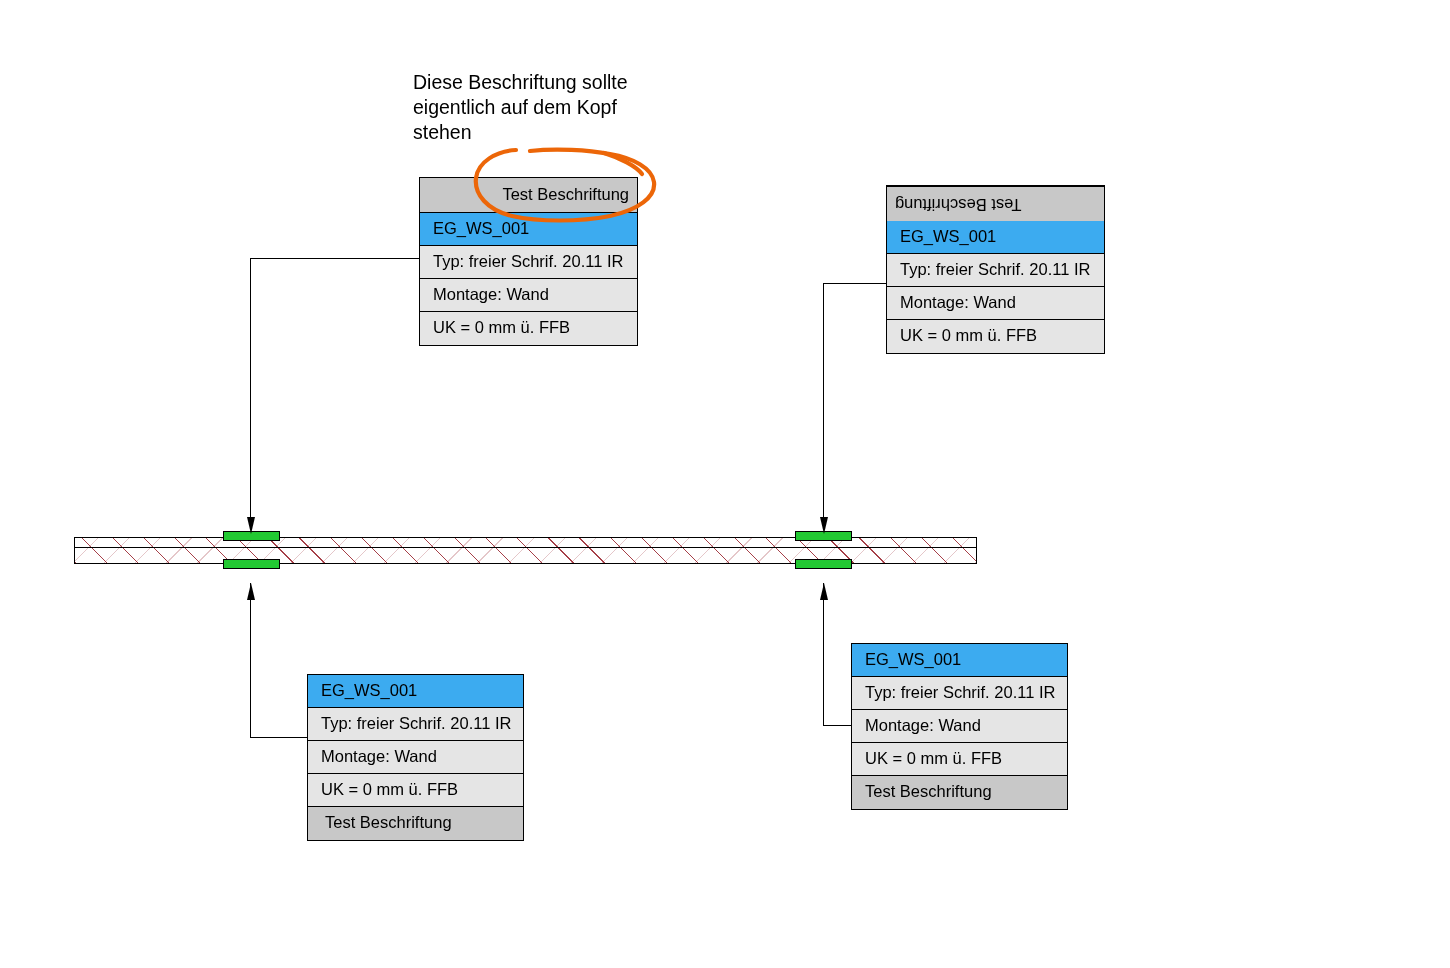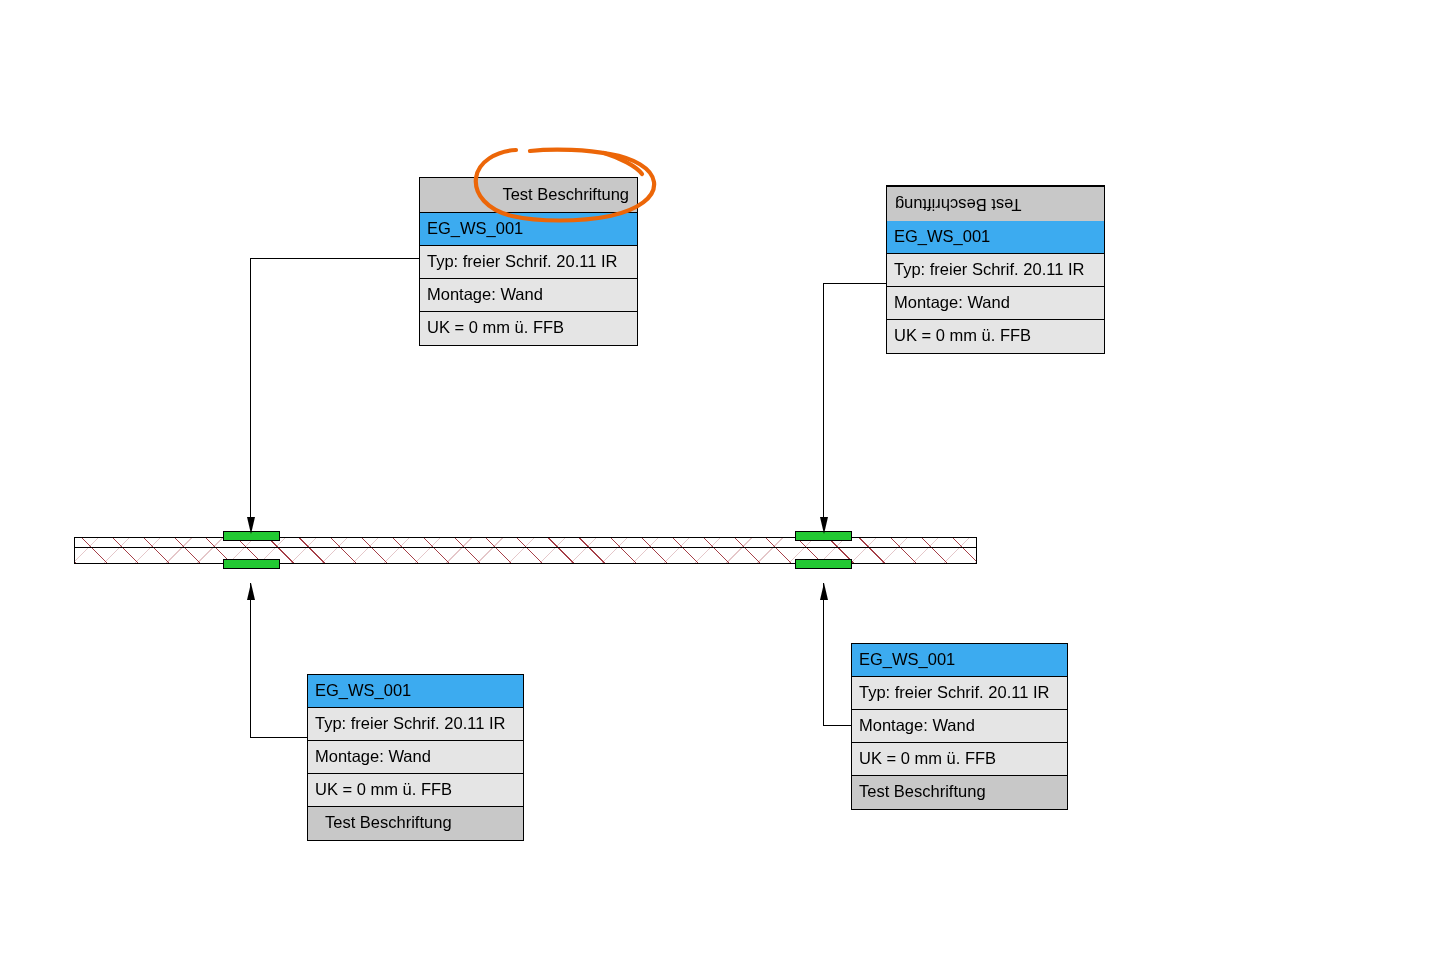--- a/index.html
+++ b/index.html
@@ -39,21 +39,21 @@
     position: absolute;
     border: 1px solid #000000;
     box-sizing: border-box;
     background: #ffffff;
   }
   .row {
     box-sizing: border-box;
     height: 33px;
     line-height: 31px;
     font-size: 16.5px;
-    padding-left: 7px;
+    padding-left: 13px;
     border-bottom: 1px solid #000000;
     white-space: nowrap;
     overflow: hidden;
   }
   .row:last-child { border-bottom: none; }
   .row.blue   { background: #3cabf0; }
   .row.white  { background: #e5e5e5; }
   .row.gray   { background: #c8c8c8; }
   .row.gray-head {
     text-align: right;
@@ -139,20 +139,21 @@
     width: 210px;
     height: 100px;
     pointer-events: none;
   }
 </style>
 </head>
 <body>
 
 <div id="canvas">
 
+  <div class="note">Diese Beschriftung sollte eigentlich auf dem Kopf stehen</div>
 
   <div class="wall">
     <div class="wall-hatch"></div>
     <div class="wall-line"></div>
   </div>
 
   <div class="fixture" style="left:223px; top:531px;"></div>
   <div class="fixture" style="left:223px; top:559px;"></div>
 
   <div class="fixture" style="left:795px; top:531px;"></div>

